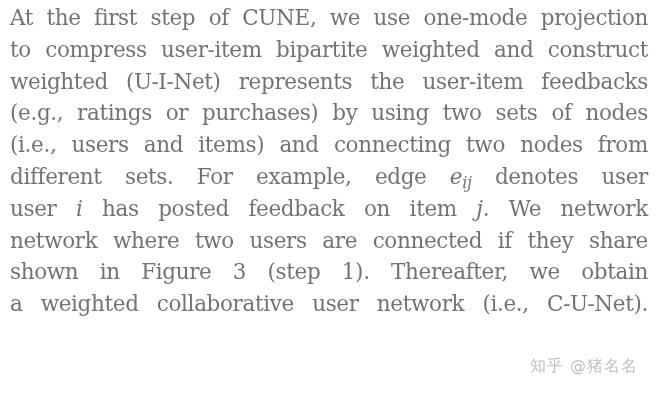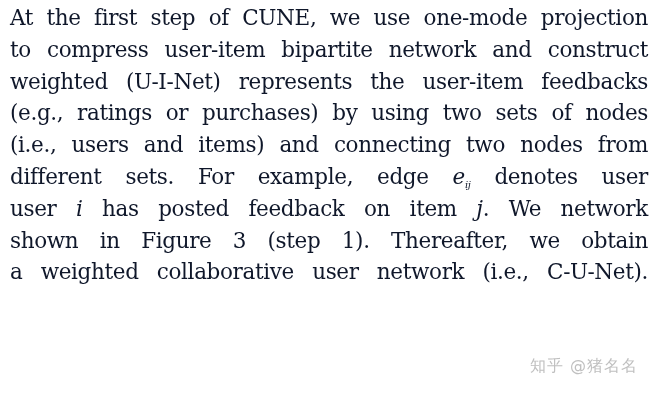--- a/index.html
+++ b/index.html
@@ -13,60 +13,61 @@
       overflow: hidden;
       position: relative;
     }
     .page {
       position: absolute;
       left: 10px;
       top: 0px;
       width: 638px;
       font-family: "DejaVu Serif", "Liberation Serif", serif;
       font-size: 21.5px;
-      color: #0f172a;
+      color: #737373;
     }
     .line {
       height: 31.8px;
       line-height: 31.8px;
       white-space: nowrap;
       text-align: justify;
       text-align-last: justify;
       letter-spacing: -0.35px;
     }
     .line.first { margin-top: 2px; }
     .line.last { text-align-last: justify; }
     .math {
       font-style: italic;
       font-family: "DejaVu Serif", "Liberation Serif", serif;
     }
     .sub {
-      font-size: 10px;
+      font-size: 16px;
       vertical-align: -4px;
       font-style: italic;
     }
     .watermark {
       position: absolute;
       left: 530px;
       top: 356px;
       font-family: "DejaVu Sans", "Liberation Sans", sans-serif;
       font-size: 16px;
       color: rgba(170,170,170,0.75);
       letter-spacing: 1px;
       white-space: nowrap;
     }
   </style>
 </head>
 <body>
 
 <div class="page">
   <div class="line first">At the first step of CUNE, we use one-mode projection</div>
-  <div class="line">to compress user-item bipartite network and construct</div>
+  <div class="line">to compress user-item bipartite weighted and construct</div>
   <div class="line">weighted (U-I-Net) represents the user-item feedbacks</div>
   <div class="line">(e.g., ratings or purchases) by using two sets of nodes</div>
   <div class="line">(i.e., users and items) and connecting two nodes from</div>
   <div class="line"><span>different sets.  For example, edge </span><span class="math">e</span><span class="sub">ij</span><span> denotes user</span></div>
   <div class="line"><span>user </span><span class="math">i</span><span> has posted feedback on item </span><span class="math">j</span><span>.  We network</span></div>
+  <div class="line">network where two users are connected if they share</div>
   <div class="line">shown in Figure 3 (step 1).  Thereafter, we obtain</div>
   <div class="line last">a weighted collaborative user network (i.e., C-U-Net).</div>
 </div>
 
 <div class="watermark">知乎 @猪名名</div>
 
 </body></html>

